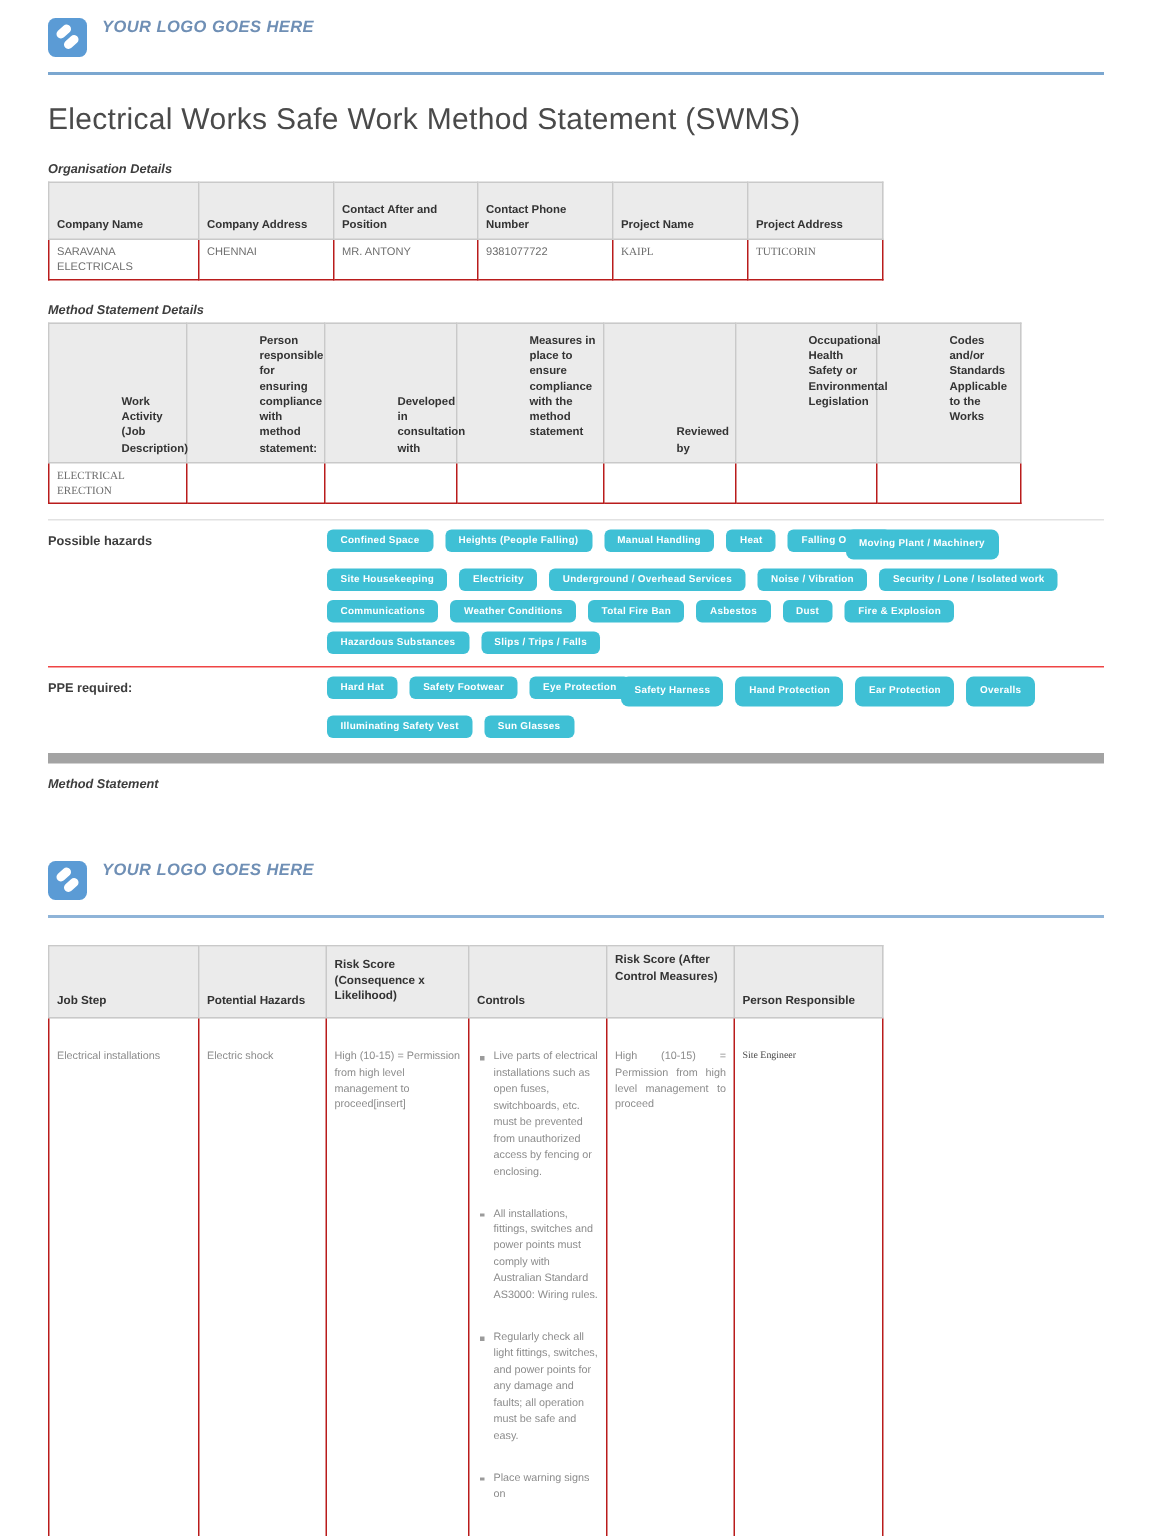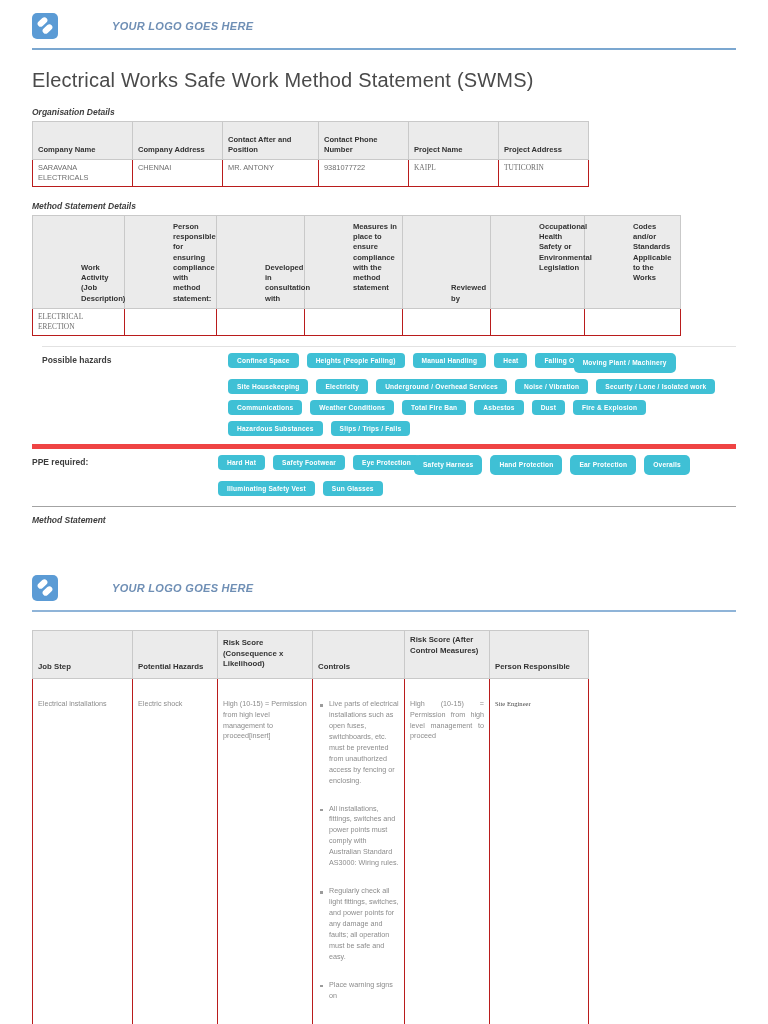--- a/index.html
+++ b/index.html
@@ -18,24 +18,23 @@
     width: 768px;
     background: #ffffff;
     padding: 0 32px;
   }
   .page-1 { height: 540px; }
   .page-gap { height: 22px; background: #ffffff; }
 
   
   .doc-header {
     display: flex;
-    align-items: center;
+    align-items: flex-start;
     padding-top: 12px;
     height: 40px;
-    gap: 44px;
   }
   .logo-mark {
     width: 26px; height: 26px;
     border-radius: 5px;
     background: #5b9bd5;
     position: relative;
     flex: 0 0 auto;
     overflow: hidden;
   }
   .logo-mark .s1, .logo-mark .s2 {
@@ -117,21 +116,21 @@
   #method-table { width: 648px; }
   #method-table th { height: 50px; vertical-align: top; padding-top: 6px; padding-left: 48px; }
   #method-table th.va-bottom { vertical-align: bottom; padding-top: 4px; }
 
   
   .chip-row {
     display: flex;
     border-top: 1px solid #e2e2e2;
     padding: 6px 0 8px 0;
   }
-  .chip-row.no-top { border-top: 5px solid #ef4444; }
+  .chip-row.no-top { border-top: 1px solid #ef4444; }
   .chip-label {
     flex: 0 0 186px;
     font-size: 8.5px;
     font-weight: bold;
     color: #3d3d3d;
     padding-top: 2px;
   }
   .chips {
     flex: 1 1 auto;
     display: flex;
@@ -152,21 +151,21 @@
     height: 15px;
     display: inline-flex;
     align-items: center;
   }
   .chip.tall { height: 20px; border-radius: 5px; }
   .chip.overlap { margin-left: -38px; }
   .chip.overlap-ppe { margin-left: -14px; }
 
   
   .method-block {
-    border-top: 1px solid #a3a3a3;
+    border-top: 7px solid #a3a3a3;
     padding-top: 8px;
     margin-top: 2px;
     height: 78px;
   }
   .method-block .section-label { margin-top: 0; }
 
   
   .footer-rule {
     height: 1px;
     background: #a9c6e2;
@@ -300,21 +299,21 @@
         <td></td>
         <td></td>
         <td></td>
         <td></td>
         <td></td>
         <td></td>
       </tr>
     </tbody>
   </table>
 
-  <div class="chip-row" style="margin-top:10px;margin-left:10px;">
+  <div class="chip-row" style="margin-top:10px;">
     <div class="chip-label">Possible hazards</div>
     <div class="chips">
       <span class="chip">Confined Space</span>
       <span class="chip">Heights (People Falling)</span>
       <span class="chip">Manual Handling</span>
       <span class="chip">Heat</span>
       <span class="chip">Falling Objects</span>
       <span class="chip tall overlap">Moving Plant / Machinery</span>
       <span class="chip">Site Housekeeping</span>
       <span class="chip">Electricity</span>

